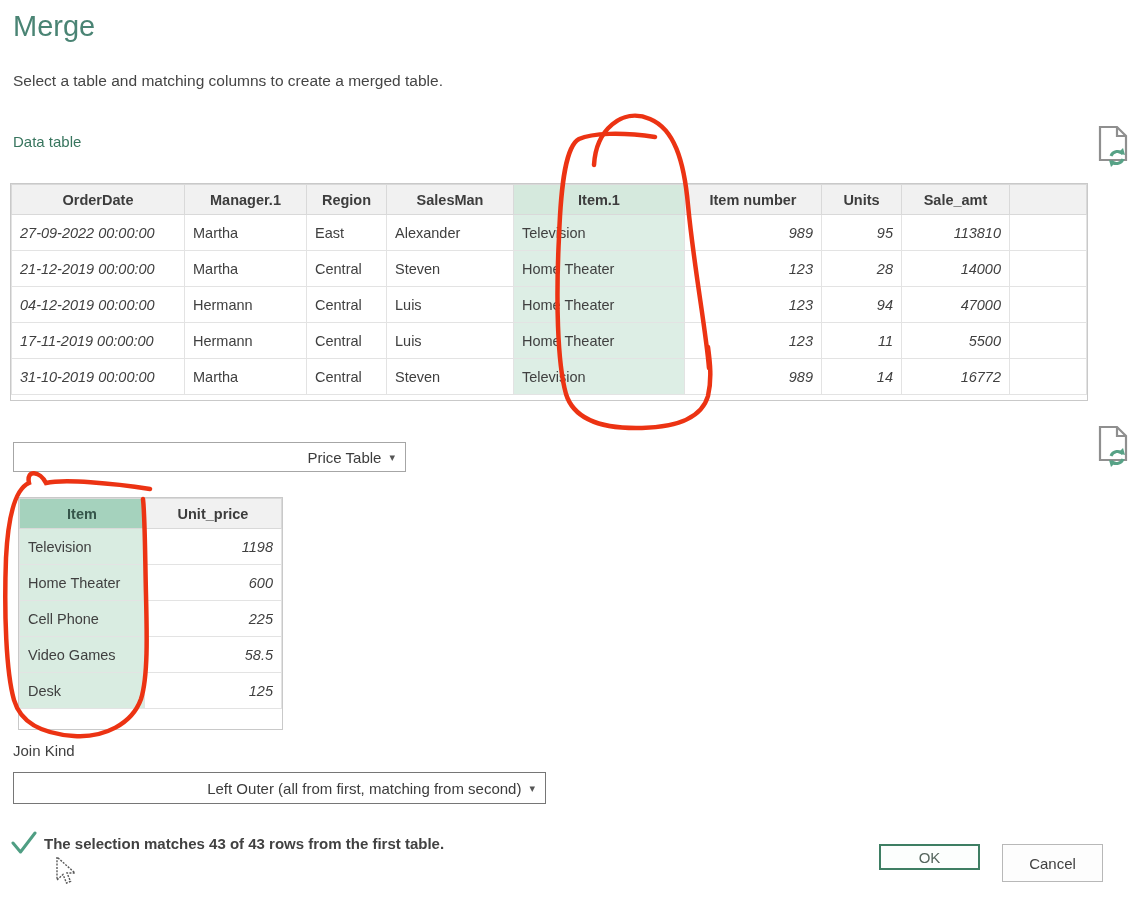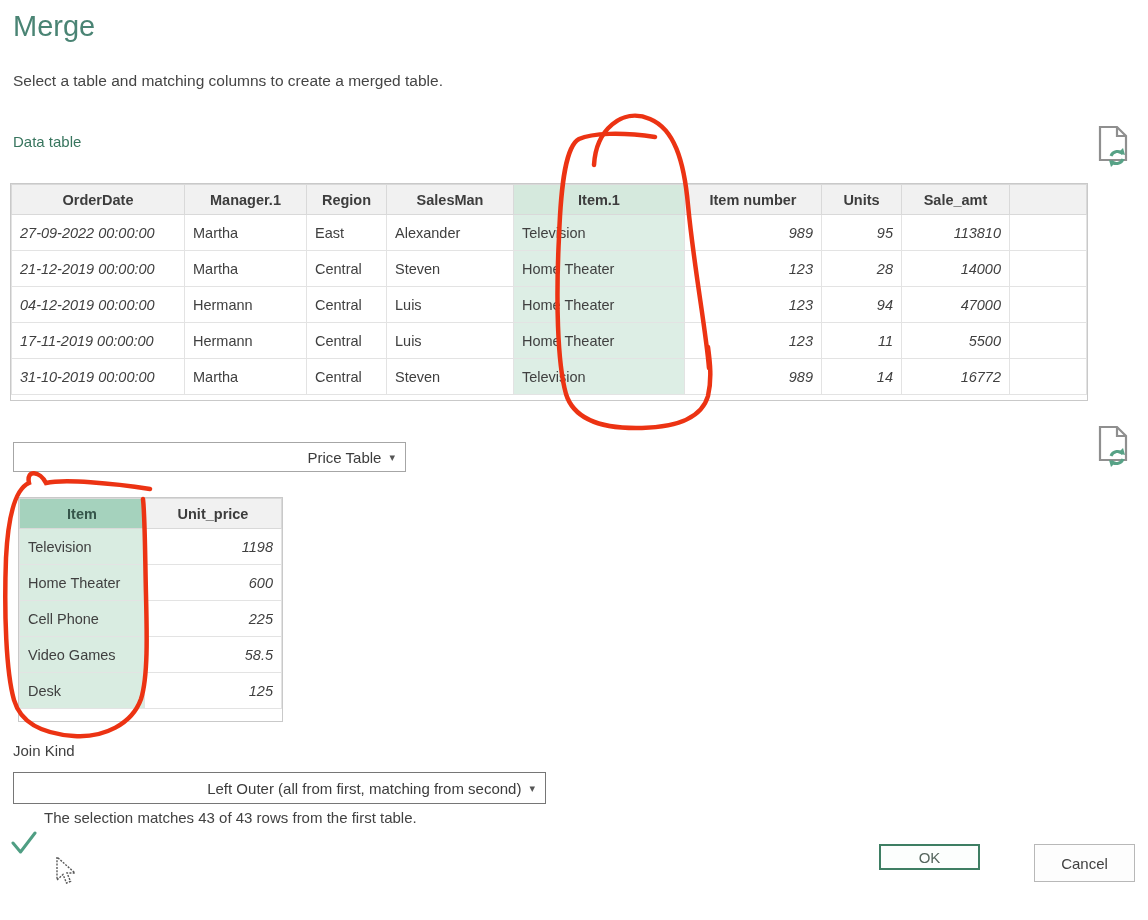--- a/index.html
+++ b/index.html
@@ -157,21 +157,21 @@
     <svg width="38" height="46" viewBox="0 0 38 46">
       <path d="M6 3 h17 l9 9 v24 h-26 z" fill="#ffffff" stroke="#8f8f8f" stroke-width="2.2"></path>
       <path d="M23 3 v9 h9" fill="none" stroke="#8f8f8f" stroke-width="2.2"></path>
       <path d="M17 32 a7 7 0 0 1 12 -2" fill="none" stroke="#57a286" stroke-width="3"></path>
       <path d="M29 24 l2 7 -7 -2 z" fill="#57a286"></path>
       <path d="M29 35 a7 7 0 0 1 -12 2" fill="none" stroke="#57a286" stroke-width="3"></path>
       <path d="M17 43 l-2 -7 7 2 z" fill="#57a286"></path>
     </svg>
   </div>
 
-  <div class="abs tbl-wrap" style="left:18px;top:497px;padding-bottom:12px;">
+  <div class="abs tbl-wrap" style="left:18px;top:497px;padding-bottom:20px;">
     <table>
       <colgroup>
           <col style="width:125px">
           <col style="width:137px">
         </colgroup>
       <thead>
         <tr>
           <th class="selh2">Item</th>
           <th>Unit_price</th>
         </tr>
@@ -205,30 +205,30 @@
   <div class="abs dropdown dark" style="left:13px;top:772px;width:533px;height:32px;">
     <span>Left Outer (all from first, matching from second)</span>
     <span class="dd-arrow">▾</span>
   </div>
 
   <div class="abs" style="left:11px;top:831px;">
     <svg width="27" height="25" viewBox="0 0 27 25">
       <polyline points="2,12 9.5,21 24,2" fill="none" stroke="#4f9e83" stroke-width="3" stroke-linecap="round" stroke-linejoin="round"></polyline>
     </svg>
   </div>
-  <div class="abs status-text" style="left:44px;top:809px;">The selection matches 43 of 43 rows from the first table.</div>
+  <div class="abs status-text" style="left:44px;top:835px;font-weight:bold;">The selection matches 43 of 43 rows from the first table.</div>
 
   <div class="abs" style="left:55px;top:856px;">
     <svg width="24" height="32" viewBox="0 0 24 32">
       <path d="M2 1 L2 24 L8 18.5 L11.5 27 L15.5 25.3 L12 17 L20 17 Z" fill="#ffffff" stroke="#5a5a5a" stroke-width="1.4" stroke-dasharray="2 1.3"></path>
     </svg>
   </div>
 
   <div class="abs btn btn-ok" style="left:879px;top:844px;width:101px;height:26px;">OK</div>
-  <div class="abs btn btn-cancel" style="left:1002px;top:844px;width:101px;height:38px;margin-left:32px;">Cancel</div>
+  <div class="abs btn btn-cancel" style="left:1002px;top:844px;width:101px;height:38px;">Cancel</div>
 
   <svg id="annotations" class="abs" width="1148" height="920" viewBox="0 0 1148 920">
     <g fill="none" stroke="#ec3313" stroke-width="4.5" stroke-linecap="round">
 
       <path d="M594,165 C596,130 622,107 650,119 C674,129 684,160 688,205 C694,268 706,330 709,368"></path>
       <path d="M655,137 C622,132 592,133 579,139 C566,146 561,182 559,237 C556,297 557,362 566,394 C574,420 604,429 642,428 C678,427 702,417 708,396 C712,379 710,362 708,347"></path>
 
       <path d="M150,489 C112,483 64,479 46,483 C40,471 26,469 29,483 C15,489 8,518 6,558 C4,612 6,672 14,700 C21,724 45,734 74,736 C104,738 132,724 141,699 C148,677 147,635 146,595 C145,555 145,517 143,499"></path>
     </g>
   </svg>

